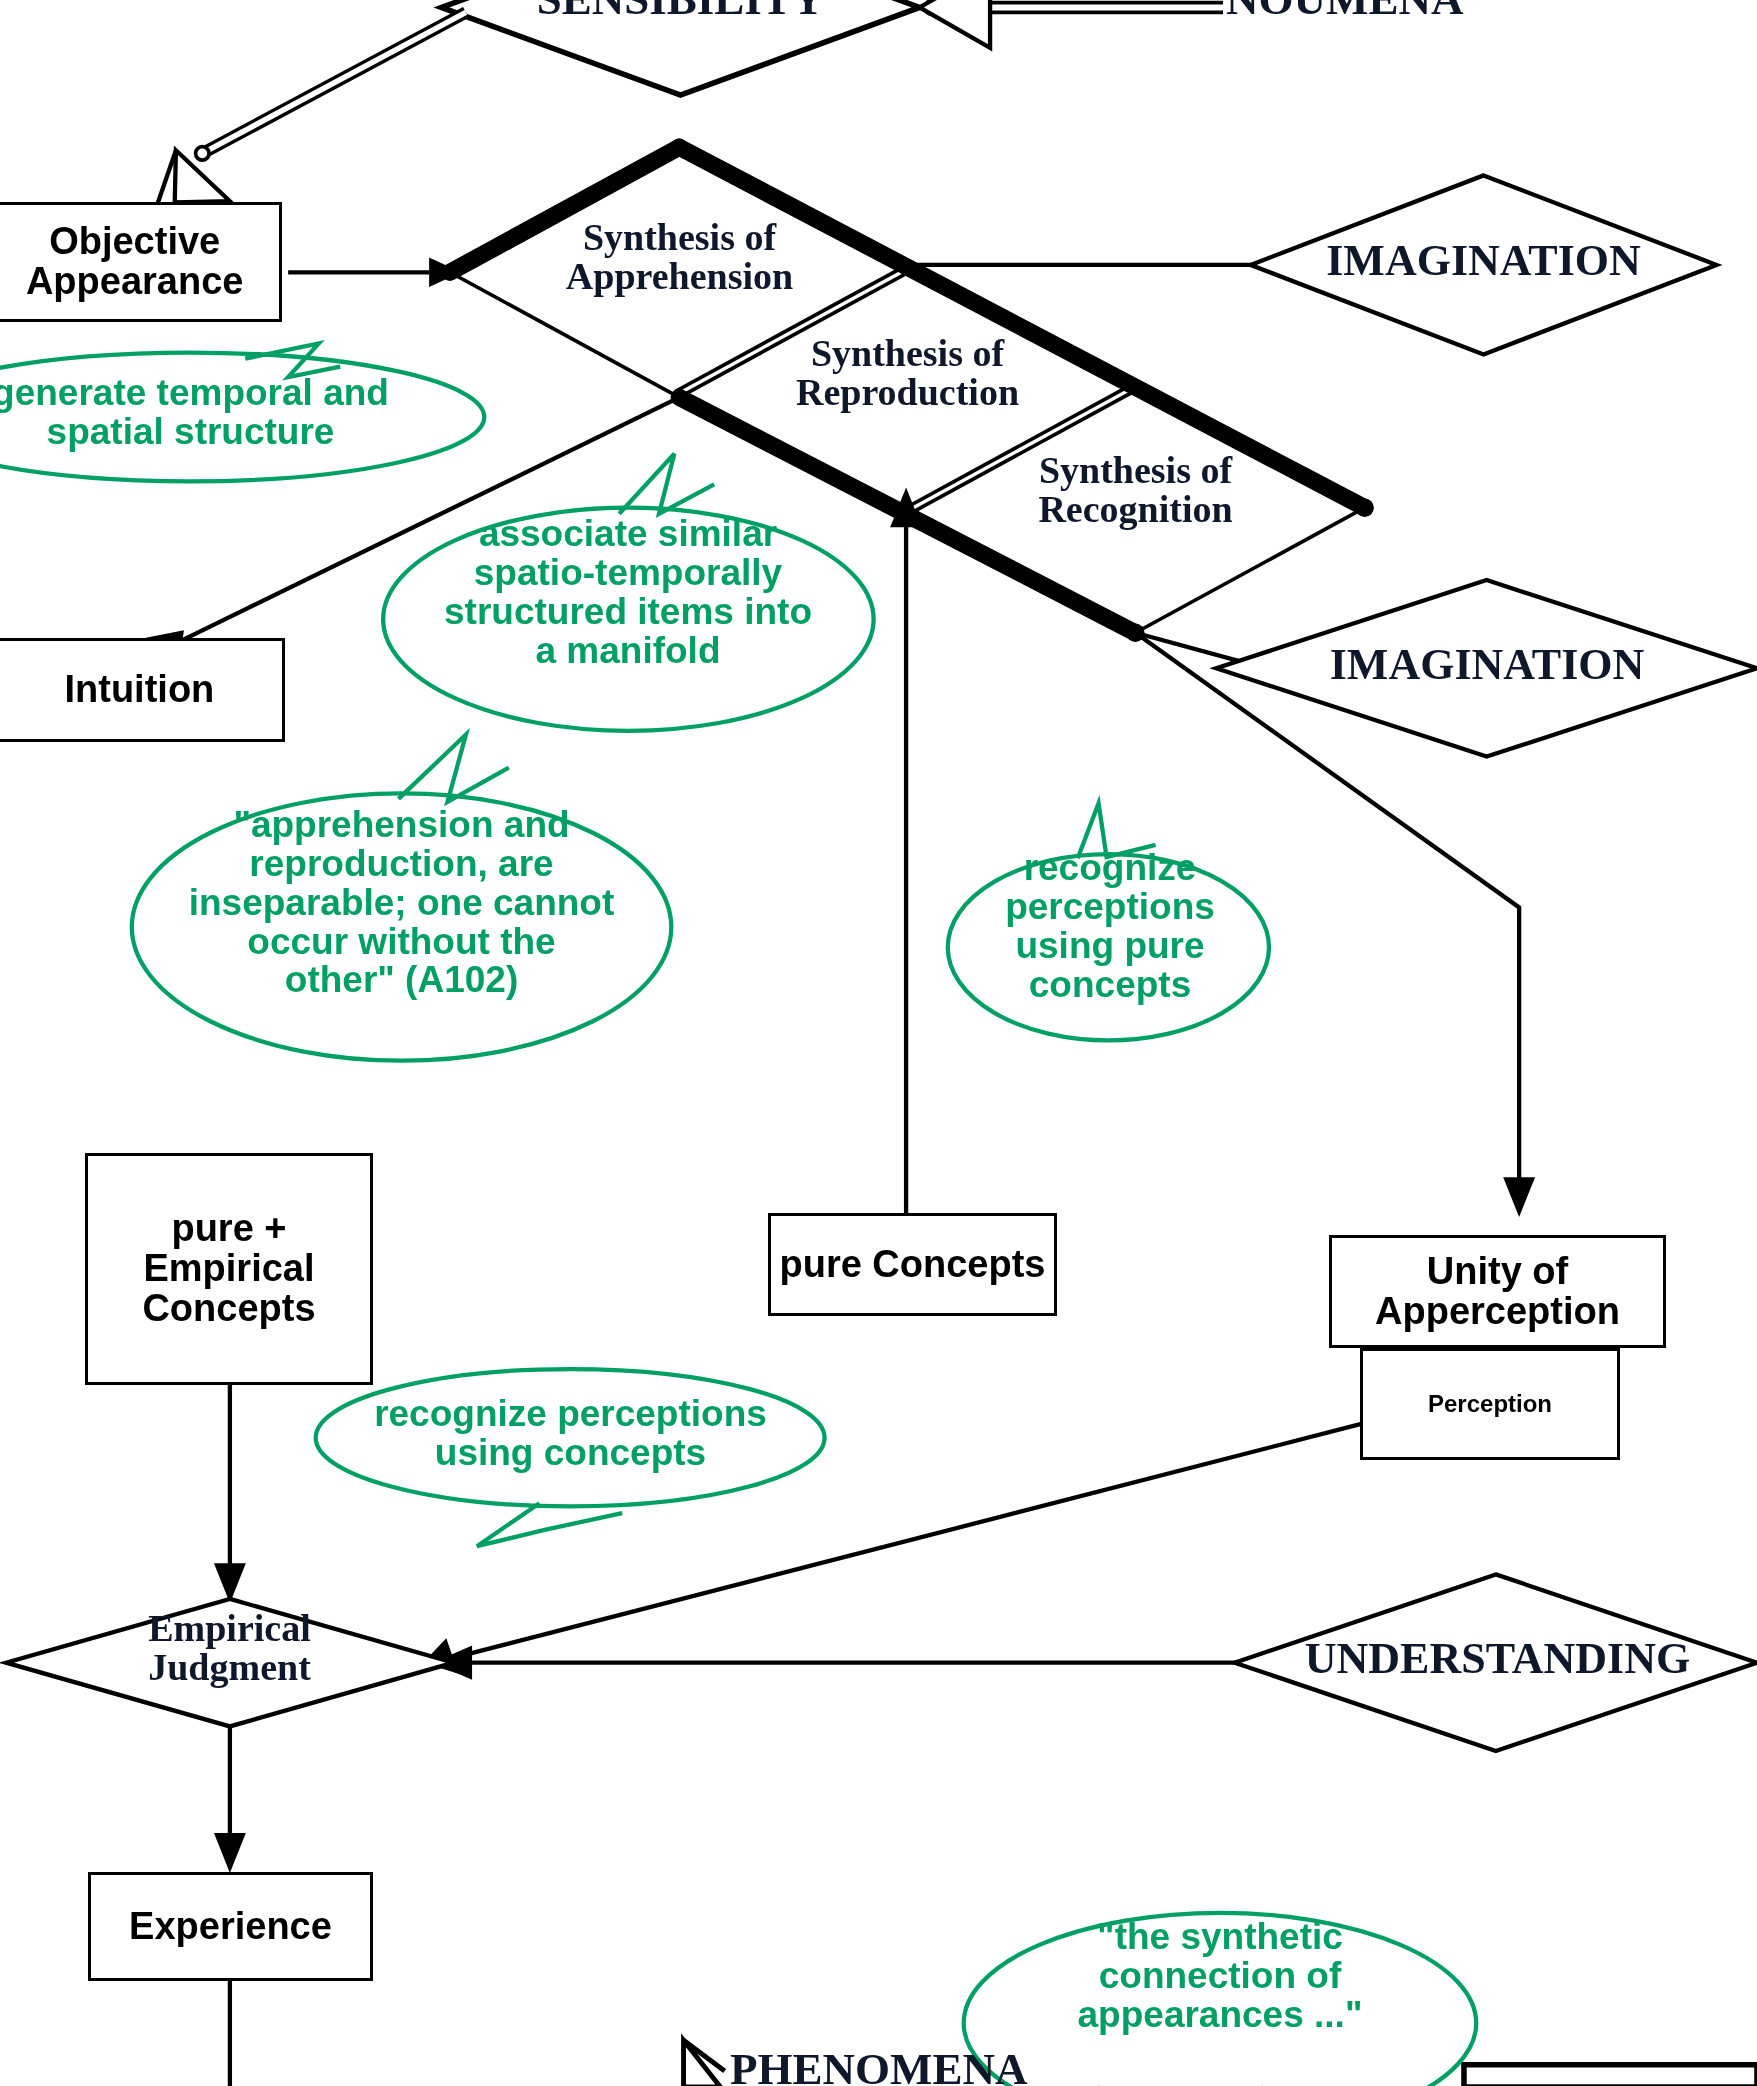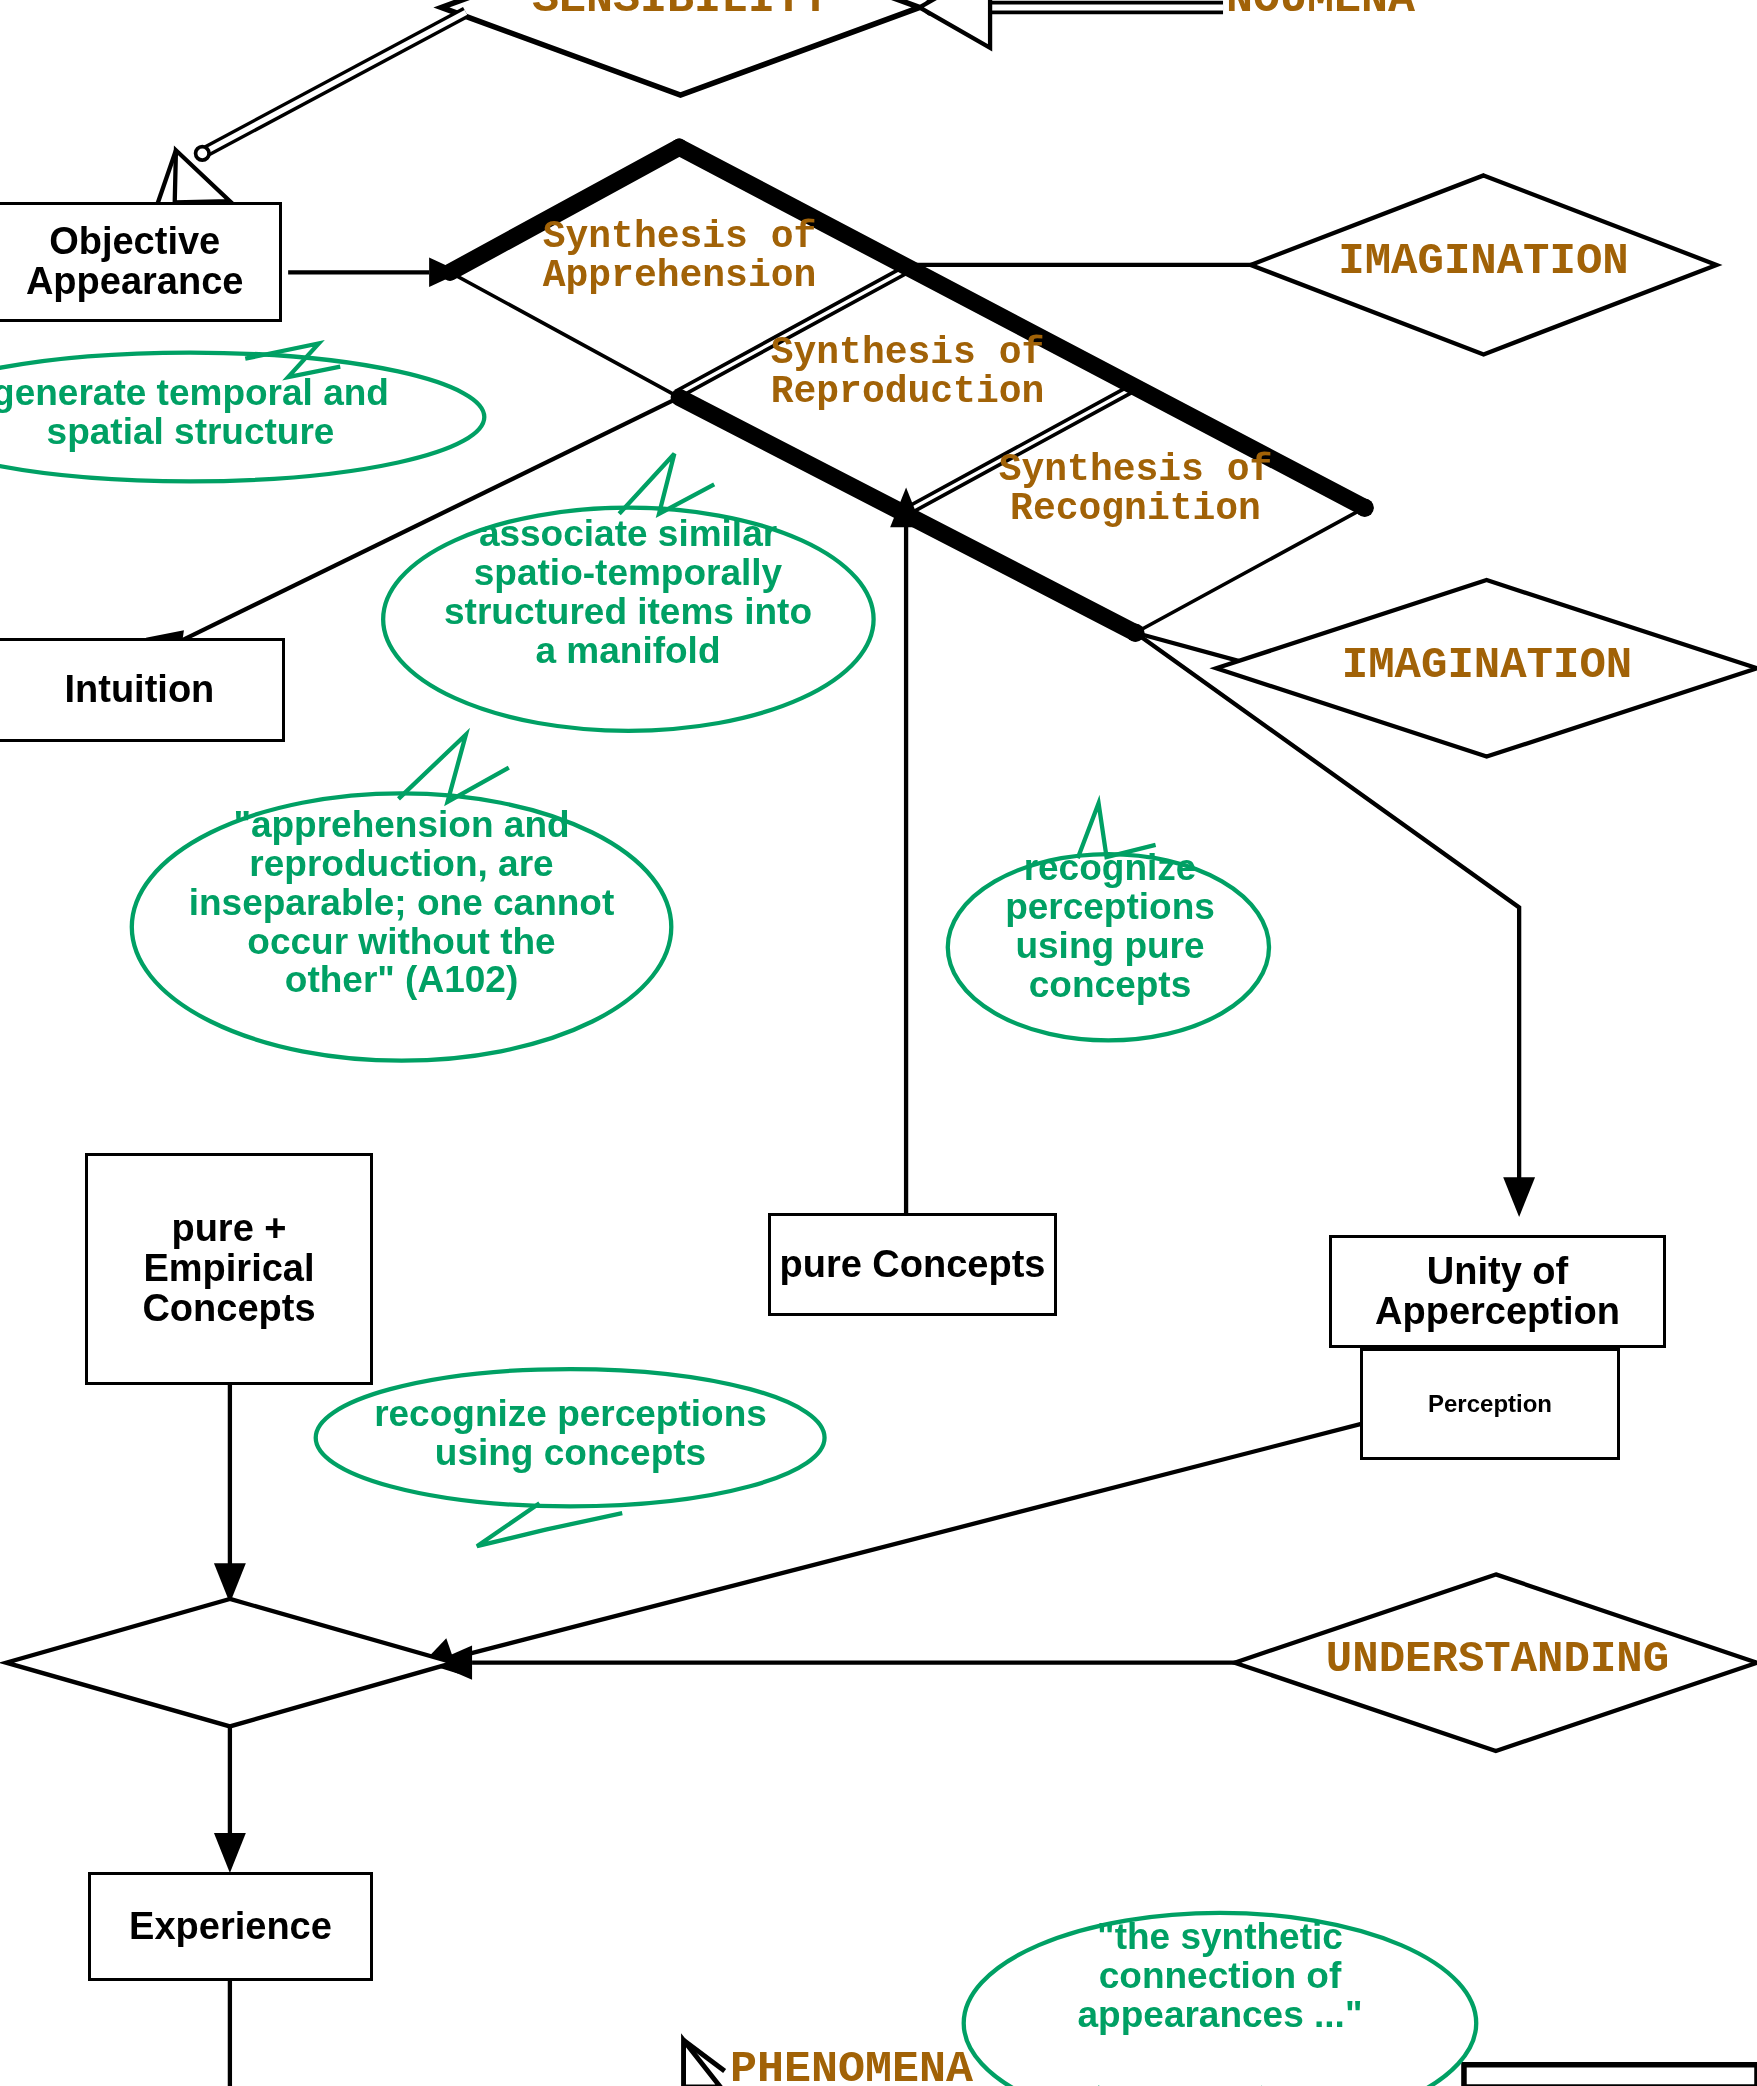--- a/index.html
+++ b/index.html
@@ -1,20 +1,20 @@
 <!DOCTYPE html>
 <html style="font-size:9.8px"><head>
 <meta charset="utf-8">
 <title>Kant Synthesis Diagram</title>
 <style>
   html,body{margin:0;padding:0;background:#ffffff;}
   body{font-family:"Liberation Sans",sans-serif;}
   #stage{position:relative;width:1757px;height:2087px;background:#fff;overflow:hidden;}
   #svgroot{position:absolute;left:0;top:0;width:1757px;height:2087px;}
-  .lbl{position:absolute;font-family:Liberation Mono, monospace;font-weight:bold;color:#a16207;
+  .lbl{position:absolute;font-family:Liberation Serif, serif;font-weight:bold;color:#0f172a;
        text-align:center;line-height:1.02;white-space:pre-line;}
   .node-box{position:absolute;box-sizing:border-box;border:3.1px solid #000;background:#fff;
             display:flex;align-items:center;justify-content:center;text-align:center;
             font-weight:bold;line-height:1.05;font-family:"Liberation Sans",sans-serif;color:#000;}
   .bubble-txt{position:absolute;color:#00A064;font-weight:bold;text-align:center;
               line-height:1.05;font-family:"Liberation Sans",sans-serif;white-space:pre-line;}
 </style>
 </head>
 <body>
 
@@ -210,20 +210,22 @@
   <div class="node-box" style="left:768px;top:1213px;width:289px;height:103px;font-size:38px;">pure
 Concepts</div>
 
   <div class="node-box" style="left:1329px;top:1215px;width:337px;height:113px;font-size:38px;margin-top:20px;">Unity of
 Apperception</div>
 
   <div class="node-box" style="left:1360px;top:1348px;width:260px;height:112px;font-size:24px;">Perception</div>
 
   <div class="node-box" style="left:88px;top:1872px;width:285px;height:109px;font-size:38px;text-align:right;">Experience</div>
 
+  <div class="lbl" style="left:58px;top:1609px;width:343px;font-size:38px;">Empirical
+Judgment</div>
 
   <div class="bubble-txt" style="left:-67px;top:374px;width:515px;font-size:37px;">generate temporal and
 spatial structure</div>
 
   <div class="bubble-txt" style="left:383px;top:515px;width:490px;font-size:37px;">associate similar
 spatio-temporally
 structured items into
 a manifold</div>
 
   <div class="bubble-txt" style="left:144px;top:806px;width:515px;font-size:37px;">"apprehension and

